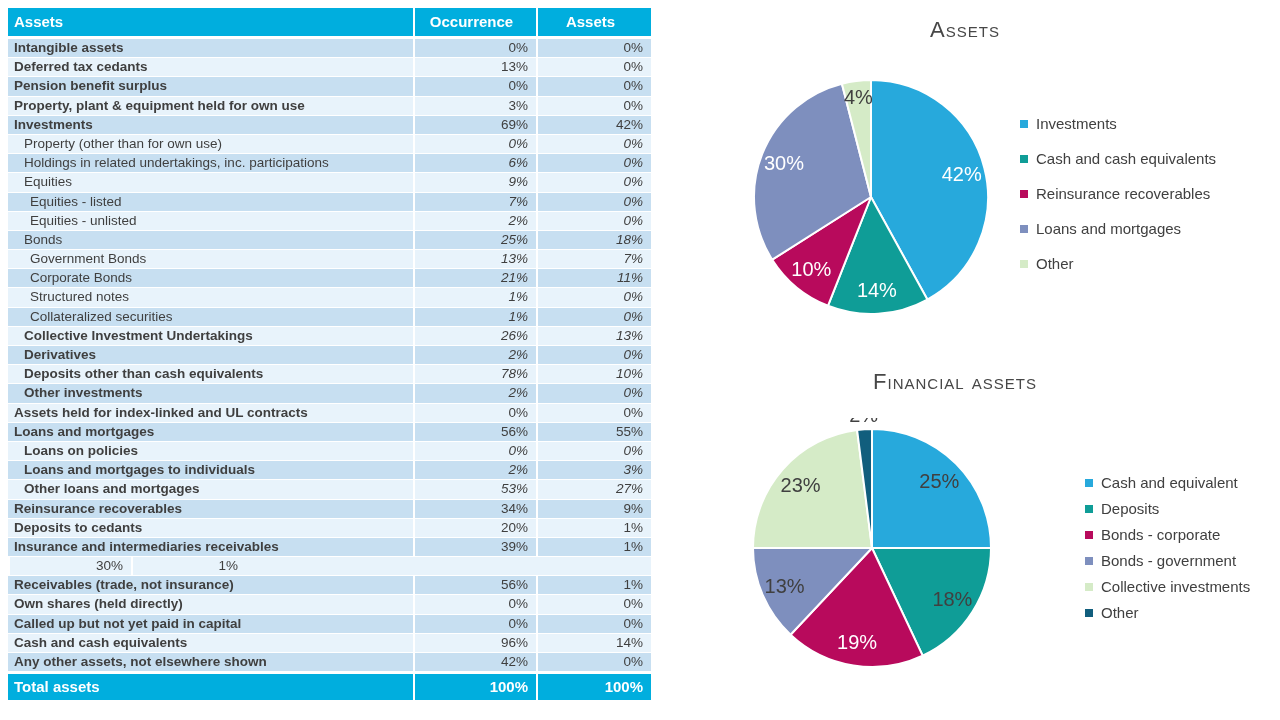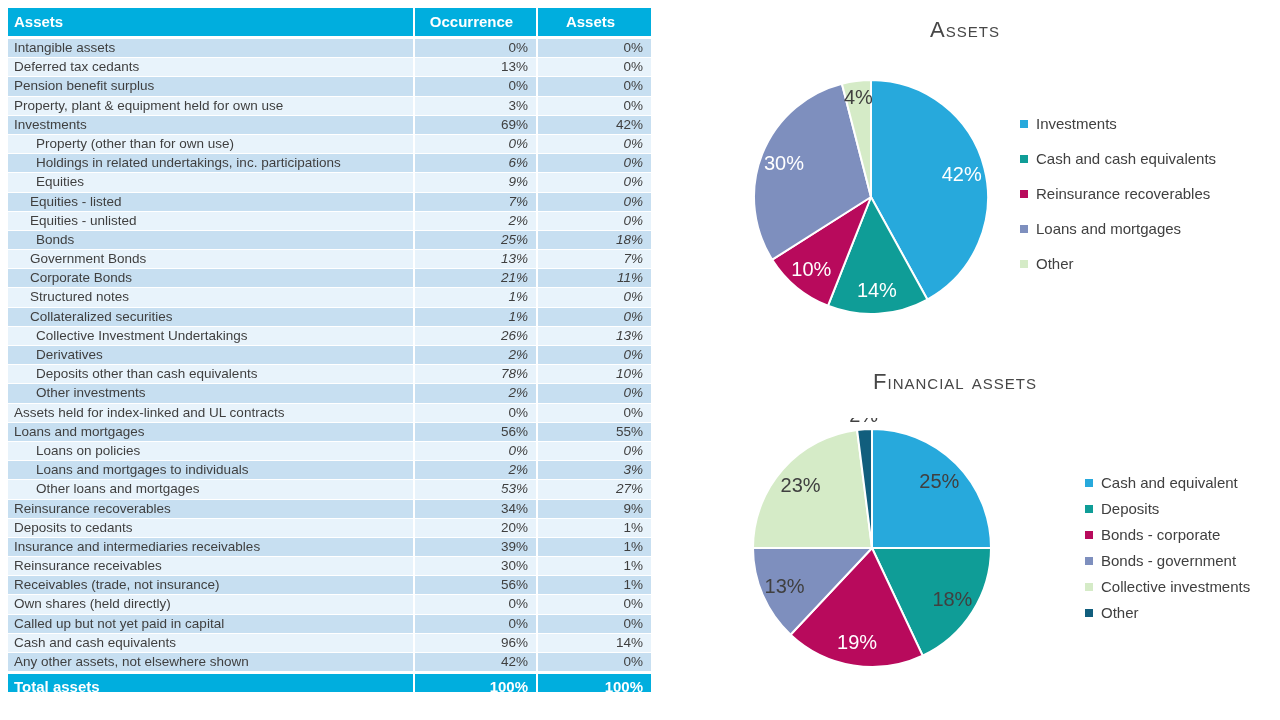--- a/index.html
+++ b/index.html
@@ -14,26 +14,26 @@
   .t-row{display:flex;height:19.2px;box-sizing:border-box;border-bottom:1px solid #ffffff;}
   .t-row.dark{background:#c7dff1;}
   .t-row.light{background:#e8f3fb;}
   .c-name{width:405px;box-sizing:border-box;padding-left:6px;font-size:13.5px;line-height:18px;
           white-space:nowrap;overflow:hidden;}
   .c-occ{width:123px;box-sizing:border-box;border-left:2px solid #ffffff;text-align:right;
          padding-right:8px;font-size:13.5px;line-height:18px;}
   .c-amt{width:115px;box-sizing:border-box;border-left:2px solid #ffffff;text-align:right;
          padding-right:8px;font-size:13.5px;line-height:18px;}
   .t-header .c-occ,.t-header .c-amt{text-align:center;padding-right:8px;line-height:28px;}
-  .t-row.bold .c-name{font-weight:normal;}
-  .t-row.ind1 .c-name{padding-left:28px;}
+  .t-row.bold .c-name{font-weight:bold;}
+  .t-row.ind1 .c-name{padding-left:16px;}
   .t-row.ind2 .c-name{padding-left:22px;border-radius:8px;}
   .t-row.ind1 .c-occ,.t-row.ind1 .c-amt,
   .t-row.ind2 .c-occ,.t-row.ind2 .c-amt{font-style:italic;}
-  .t-total{display:flex;background:#00aede;height:18px;margin-top:2px;}
+  .t-total{display:flex;background:#00aede;height:26px;margin-top:2px;}
   .t-total div{color:#ffffff;font-weight:bold;font-size:15px;line-height:26px;}
   
   .chart-title{position:absolute;text-align:center;font-variant:small-caps;
                font-size:22px;letter-spacing:1px;color:#474747;}
   #title-0{left:700px;top:17px;width:530px;}
   #title-1{left:690px;top:369px;width:530px;}
   .pie-svg{position:absolute;}
   #pie-0{left:741px;top:67px;}
   #pie-1{left:742px;top:418px;}
   .pie-label{font-family:"Liberation Sans", sans-serif;font-size:20px;}
@@ -214,21 +214,20 @@
     <div class="c-amt">1%</div>
   </div>
 
   <div class="t-row dark ind0 bold">
     <div class="c-name">Insurance and intermediaries receivables</div>
     <div class="c-occ">39%</div>
     <div class="c-amt">1%</div>
   </div>
 
   <div class="t-row light ind0 bold">
-    <div class="c-name">Reinsurance receivables</div>
     <div class="c-occ">30%</div>
     <div class="c-amt">1%</div>
   </div>
 
   <div class="t-row dark ind0 bold">
     <div class="c-name">Receivables (trade, not insurance)</div>
     <div class="c-occ">56%</div>
     <div class="c-amt">1%</div>
   </div>
 

